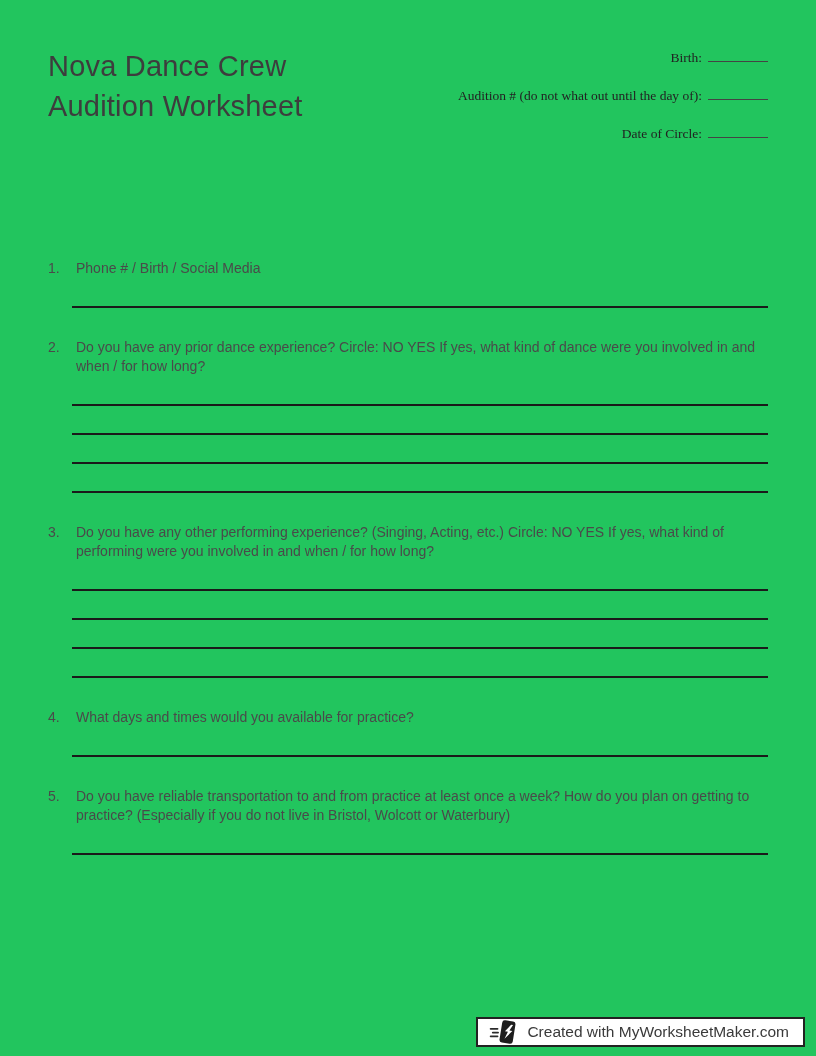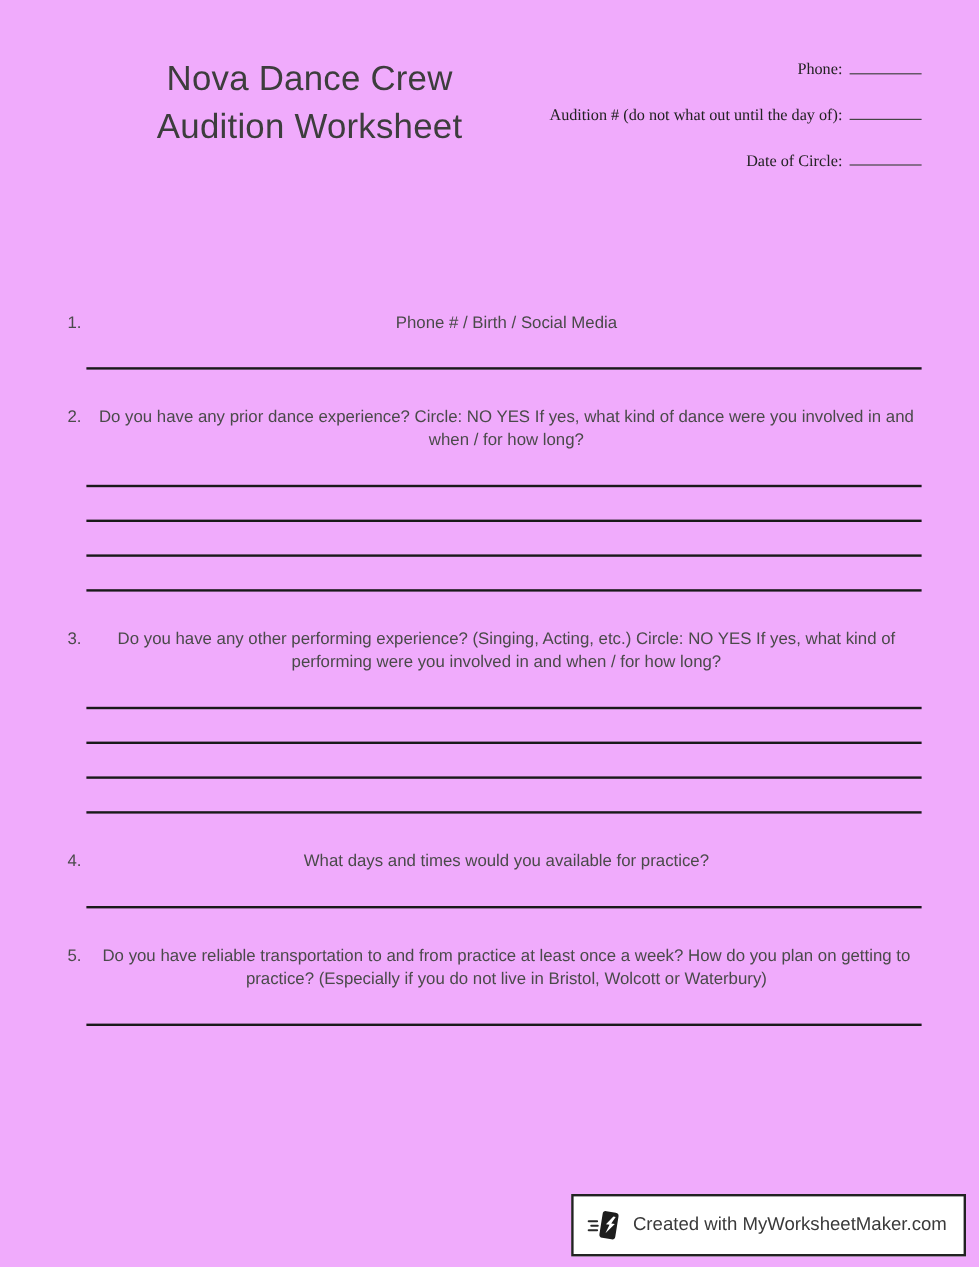--- a/index.html
+++ b/index.html
@@ -1,22 +1,21 @@
 <!DOCTYPE html>
 <html style="--title: #3d3d3d; --question-text: #4a4a4a; --answer-line: #1a1a1a; --field-label: #222222; --field-line: #444444; --badge-border: #222222; --badge-text: #3a3a3a; --logo-fill: #1d1d1d;"><head>
 <meta charset="utf-8">
 <style>
   html,body{margin:0;padding:0;background:#ffffff;}
   .page{
     position:relative;
     width:816px;height:1056px;
-    background:#f0abfc;
+    background:#22c55e;
     overflow:hidden;
     font-family:"Liberation Sans", sans-serif;
-    text-align:center;
   }
 
   
   .title{
     position:absolute;left:48px;top:46px;
     width:420px;
     font-size:29px;line-height:40px;font-weight:400;
     color:var(--title, #3d3d3d);
     letter-spacing:.2px;
   }
@@ -61,41 +60,41 @@
   .answer-line + .answer-line{margin-top:27px;}
 
   
   .badge{
     position:absolute;right:11px;bottom:9px;
     display:flex;align-items:center;
     border:2px solid var(--badge-border, #222222);
     background:#fff;
     padding:6px 14px 6px 11px;
     box-sizing:border-box;
-    height:52px;
+    height:30px;
   }
   .badge-logo{flex:none;width:30px;height:30px;margin-right:8px;}
   .badge-text{
     font-size:15.5px;color:var(--badge-text, #3a3a3a);
     white-space:nowrap;
   }
 </style>
 </head>
 <body>
 
 <div class="page">
 
   <h1 class="title" style="margin:0;">
     <span>Nova Dance Crew</span><br>
     <span>Audition Worksheet</span>
   </h1>
 
   <div class="fields">
     <div class="field-row">
-      <span class="field-label">Phone:</span>
+      <span class="field-label">Birth:</span>
       <span class="field-blank"></span>
     </div>
     <div class="field-row">
       <span class="field-label">Audition # (do not what out until the day of):</span>
       <span class="field-blank"></span>
     </div>
     <div class="field-row">
       <span class="field-label">Date of Circle:</span>
       <span class="field-blank"></span>
     </div>

